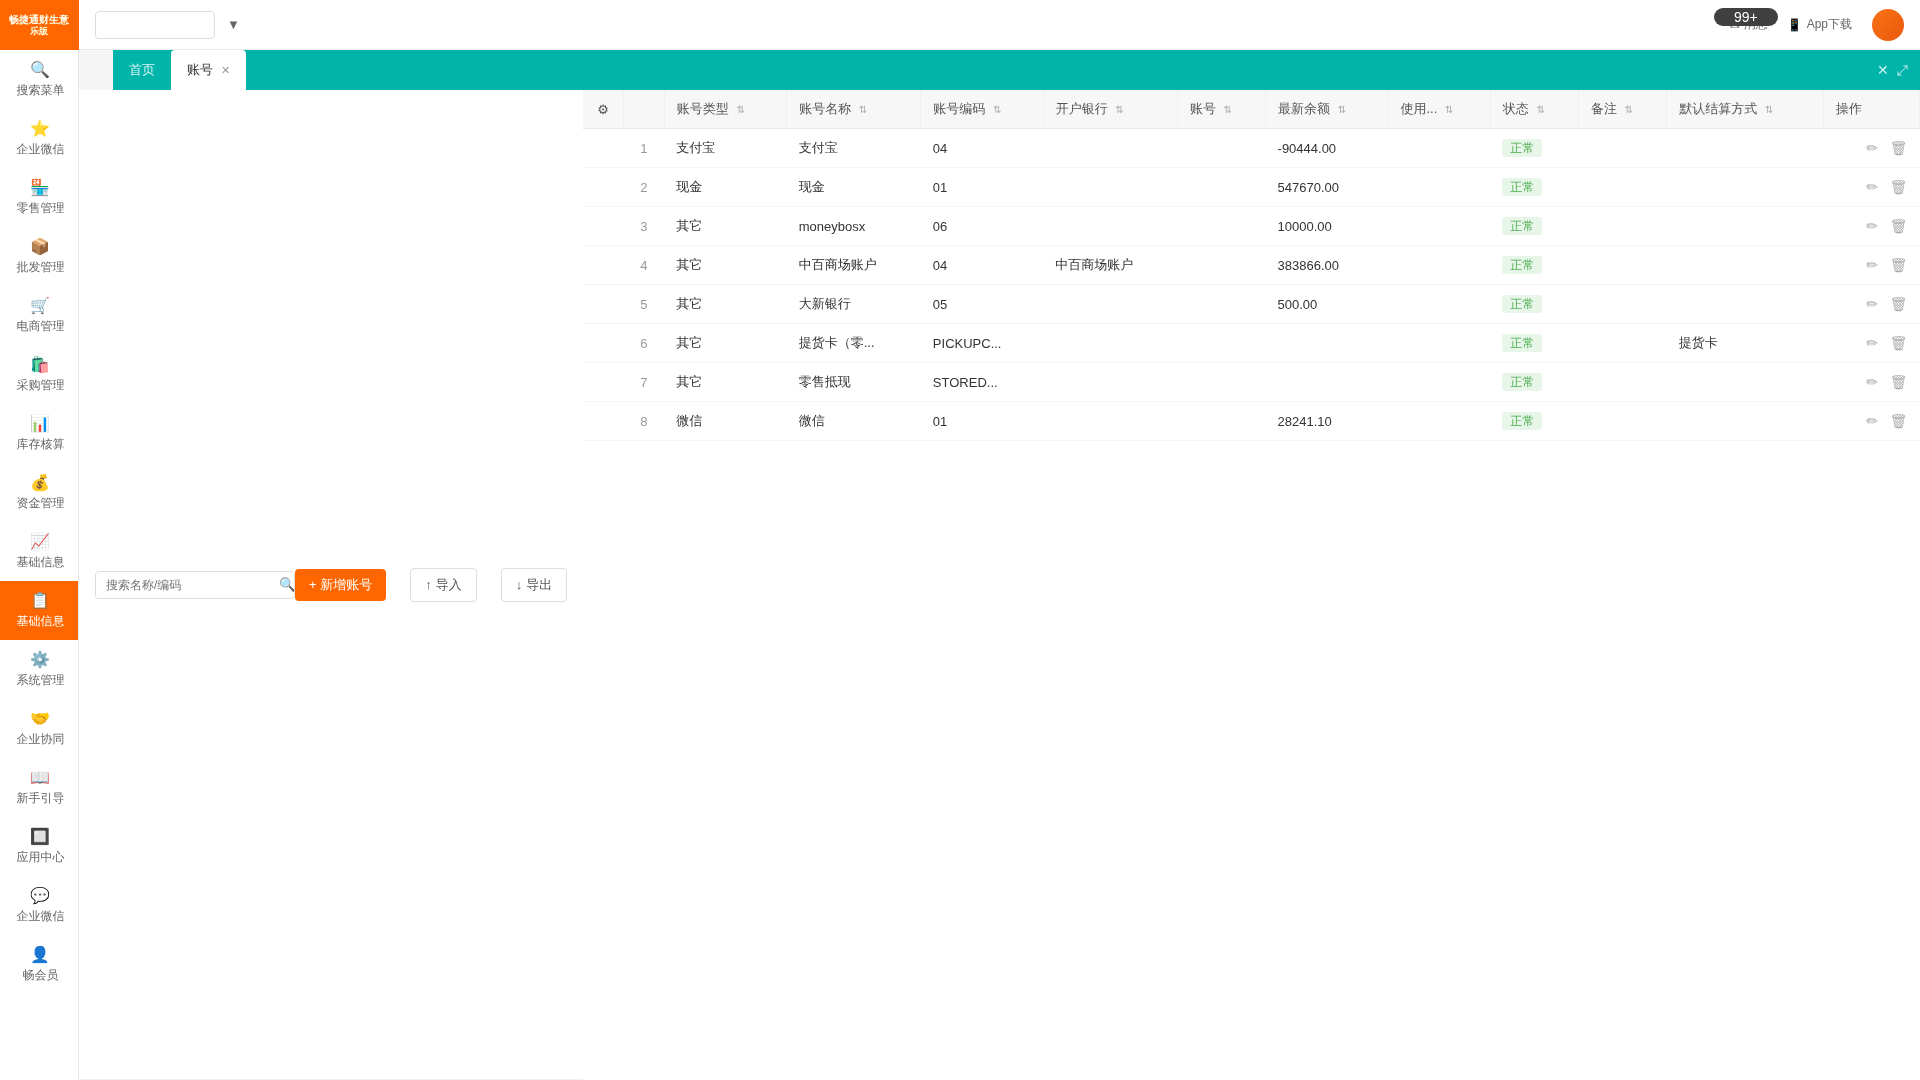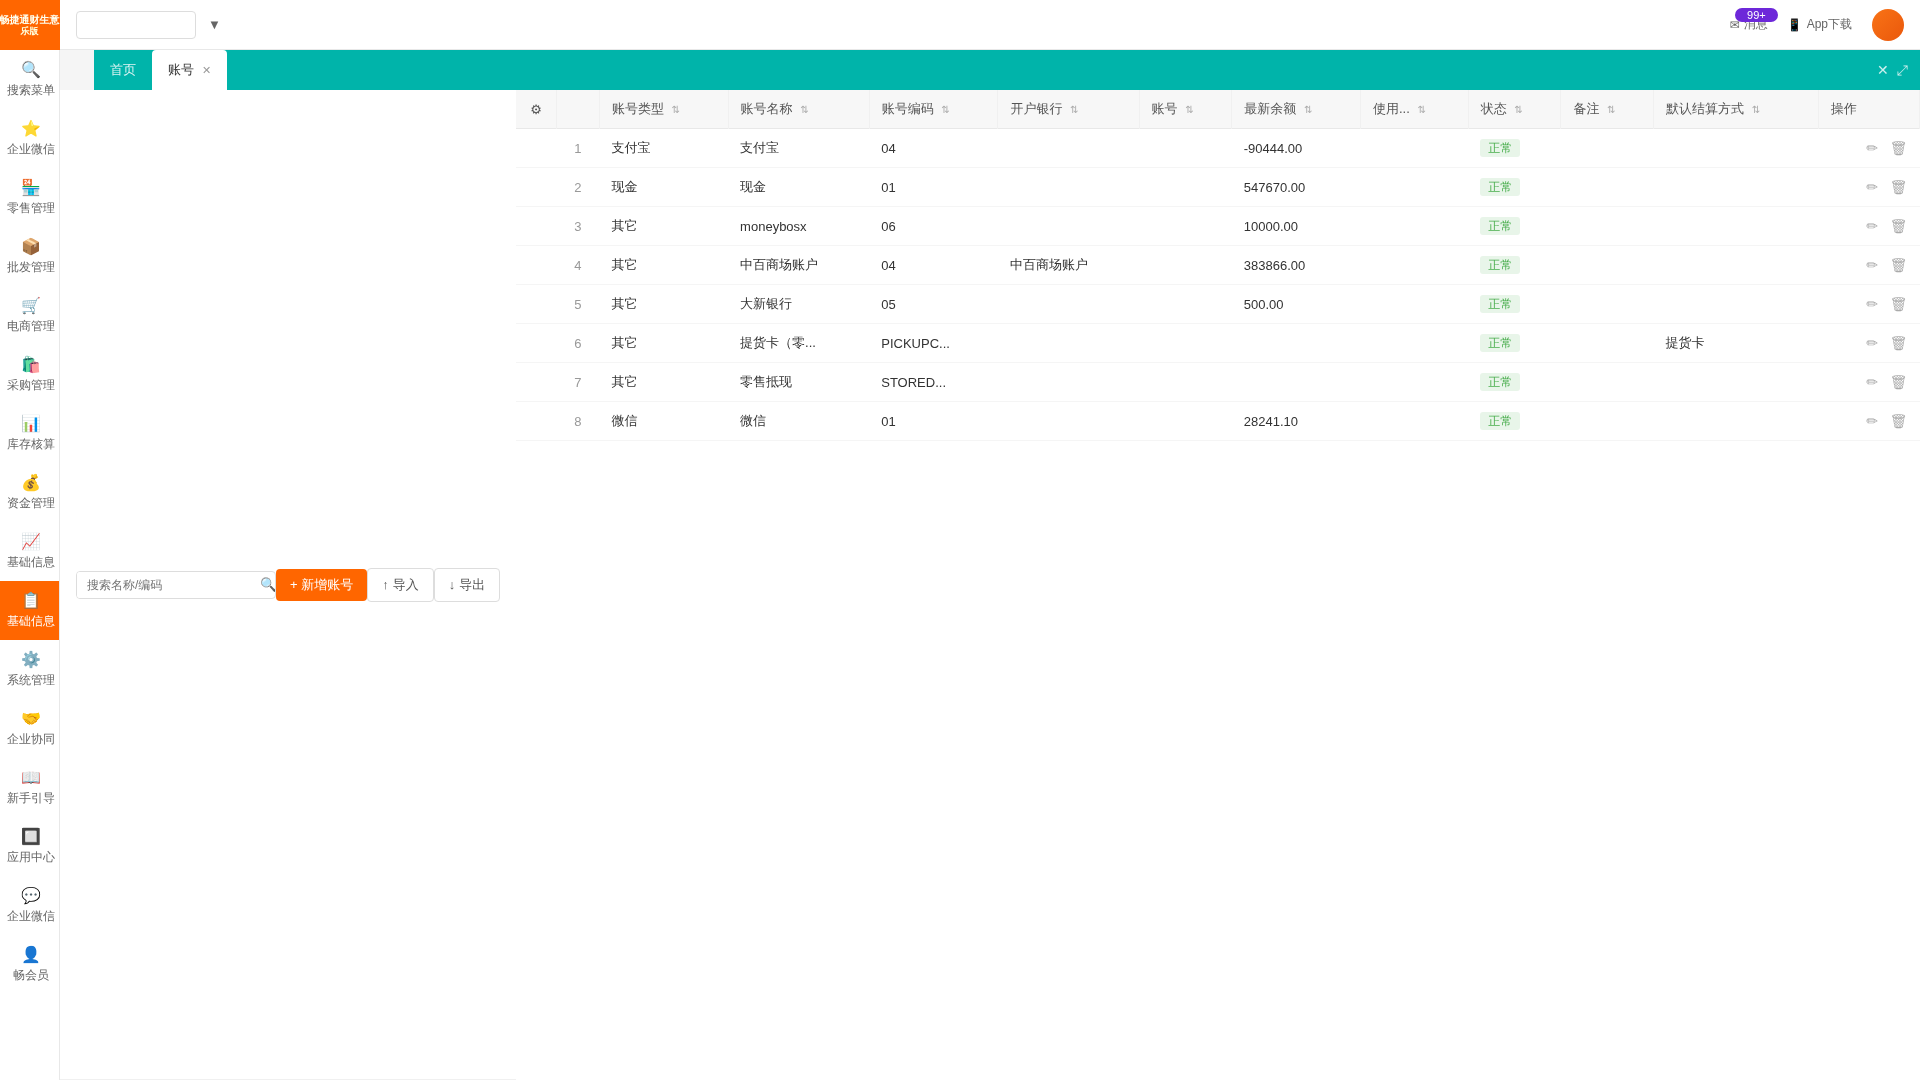--- a/index.html
+++ b/index.html
@@ -1,20 +1,20 @@
 <!DOCTYPE html>
 <html><head>
   <meta charset="utf-8">
   <style>
     * { box-sizing: border-box; margin: 0; padding: 0; }
     body { font-family: 'Microsoft YaHei', Arial, sans-serif; font-size: 13px; background: #f5f5f5; display: flex; height: 1080px; overflow: hidden; }
 
     
     .sidebar {
-      width: 60px;
+      width: 79px;
       background: #fff;
       display: flex;
       flex-direction: column;
       align-items: center;
       border-right: 1px solid #e8e8e8;
       flex-shrink: 0;
     }
     .sidebar-logo {
       width: 80px;
       height: 50px;
@@ -107,25 +107,25 @@
     .msg-btn {
       display: flex;
       align-items: center;
       gap: 4px;
       cursor: pointer;
       font-size: 12px;
       color: #666;
       position: relative;
     }
     .badge {
-      background: #6d28d9;
+      background: #404040;
       color: #fff;
       border-radius: 10px;
-      font-size: 11px;
-      padding: 1px 12px;
+      font-size: 14px;
+      padding: 1px 20px;
       position: absolute;
       top: -8px;
       right: -10px;
     }
     .app-download {
       display: flex;
       align-items: center;
       gap: 4px;
       cursor: pointer;
       font-size: 12px;
@@ -219,21 +219,21 @@
     .search-btn {
       background: none;
       border: none;
       padding: 0 8px;
       cursor: pointer;
       color: #999;
     }
     .toolbar-right {
       display: flex;
       align-items: center;
-      gap: 0;
+      gap: 24px;
     }
     .btn-primary {
       background: #ff6600;
       color: #fff;
       border: none;
       border-radius: 4px;
       padding: 7px 14px;
       cursor: pointer;
       font-size: 13px;
       display: flex;

